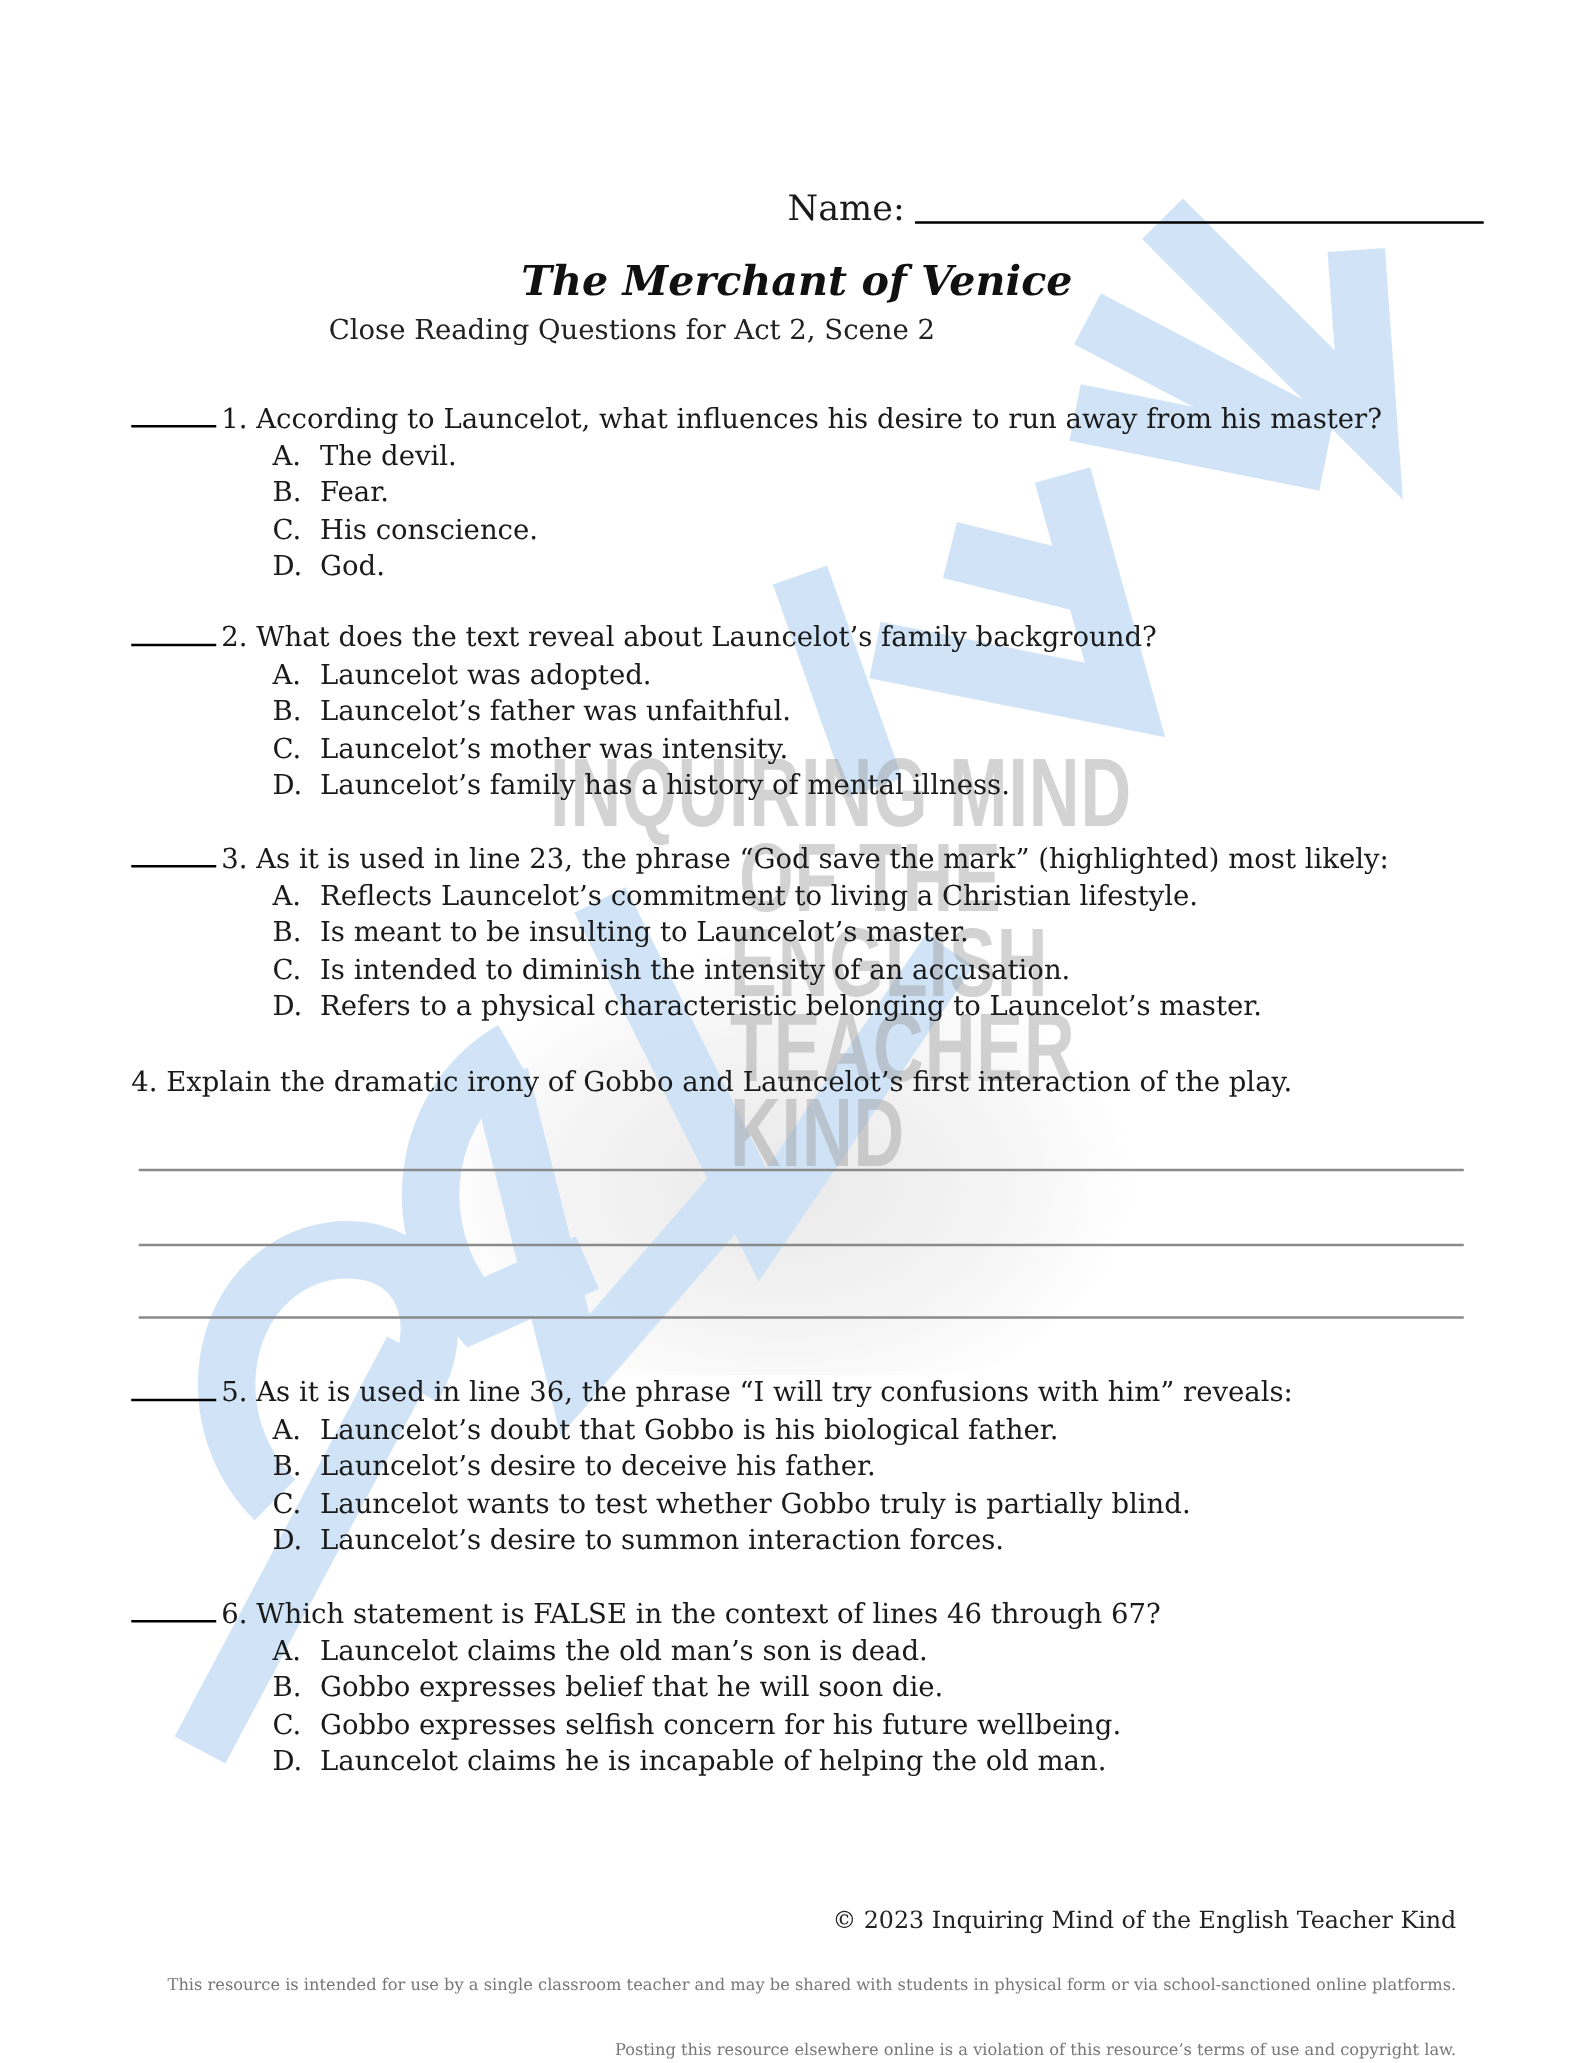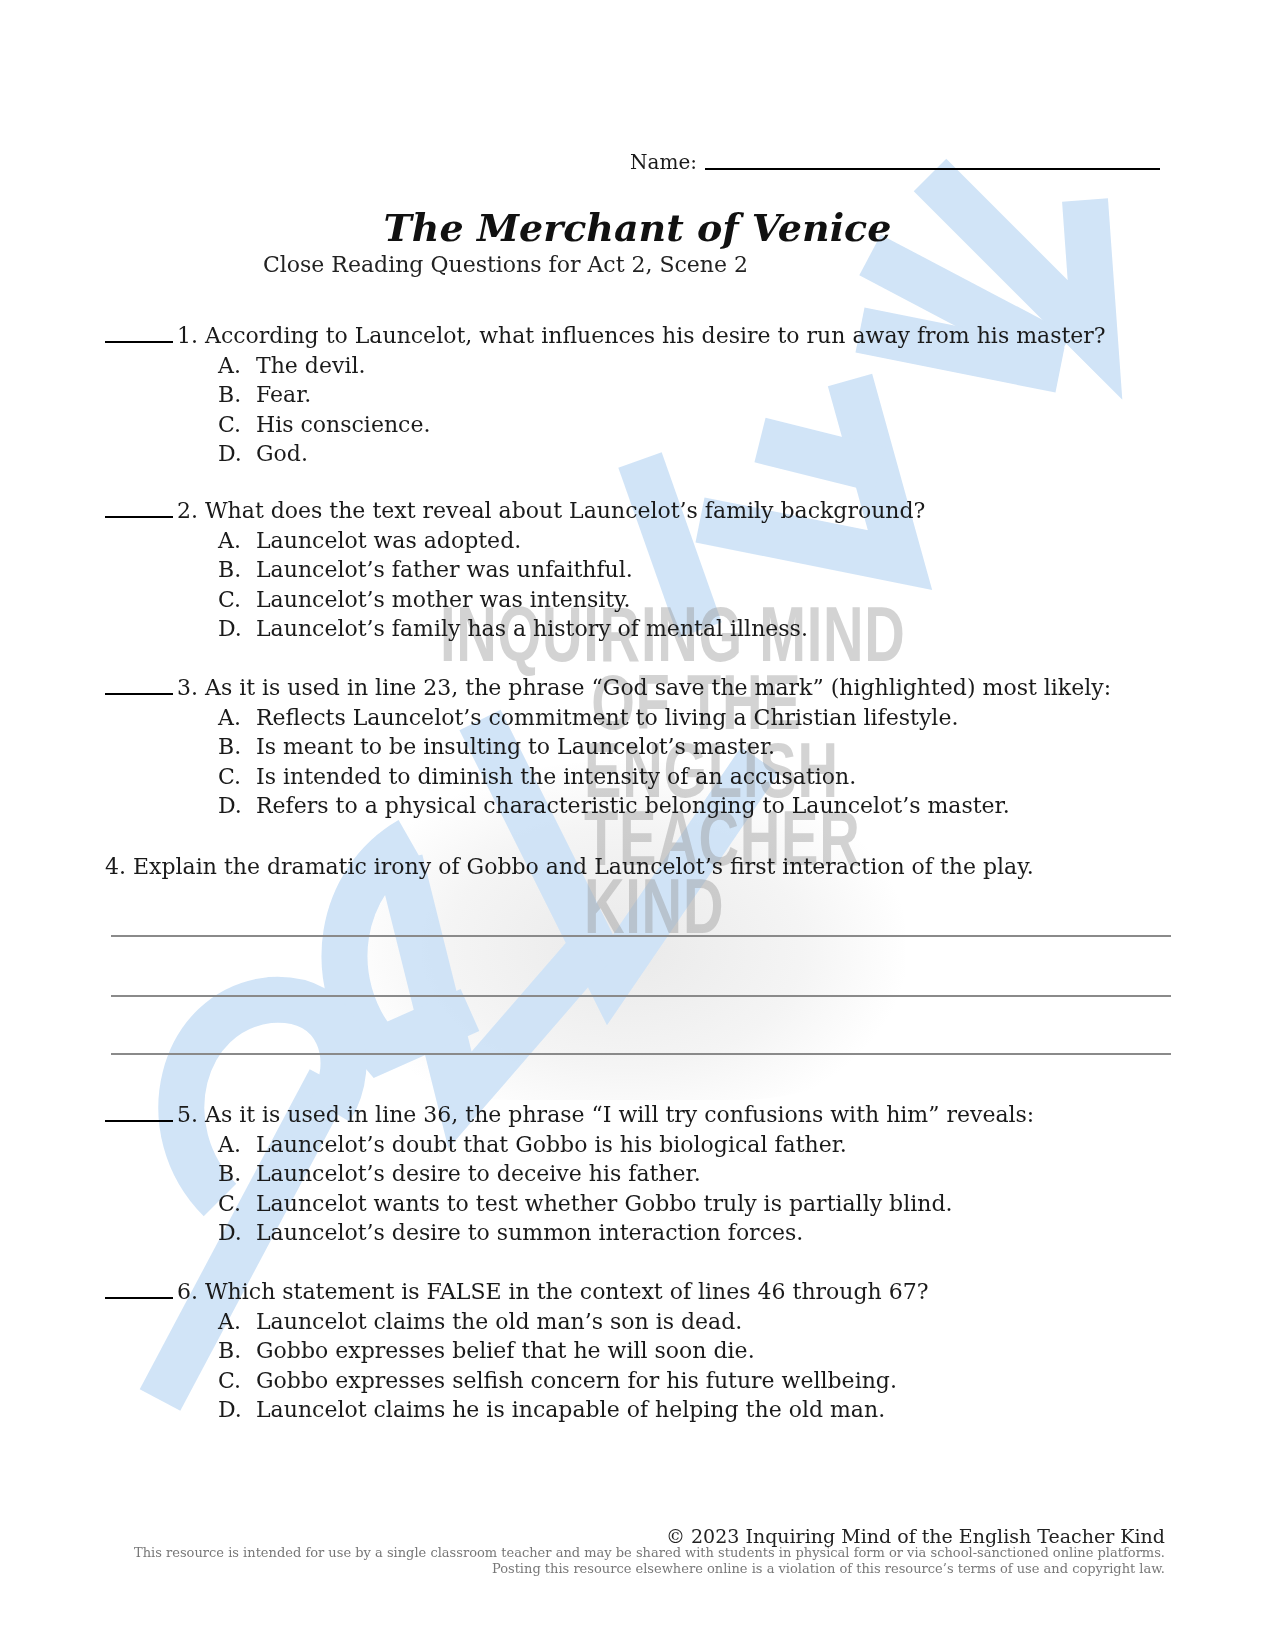--- a/index.html
+++ b/index.html
@@ -21,44 +21,44 @@
     position: absolute; left: 440px; top: 600px; width: 480px;
     font-family: "Liberation Sans", sans-serif; font-weight: 700;
     color: rgba(150,150,150,0.42); font-size: 78px; line-height: 68px;
     letter-spacing: 1px; transform: scaleX(0.72); transform-origin: left top;
   }
   .wm-brand div { white-space: nowrap; }
   .wm-preview {
     position: absolute; left: 0; top: 0; width: 1275px; height: 1650px;
   }
 
-  .name-row { left: 630px; top: 150px; font-size: 20px; display: flex; align-items: flex-end; }
+  .name-row { left: 630px; top: 150px; font-size: 28px; display: flex; align-items: flex-end; }
   .name-line { width: 455px; height: 0; border-bottom: 2.5px solid #000; margin-left: 8px; margin-bottom: 4px; }
 
   .title {
     left: 0; width: 1275px; top: 205px; text-align: center;
-    font-size: 38px; font-weight: 700; font-style: italic; color: #111;
+    font-size: 33px; font-weight: 700; font-style: italic; color: #111;
   }
   .subtitle {
     left: 0; width: 1011px; top: 252px; text-align: center;
     font-size: 22px; color: #222;
   }
 
   .question { position: absolute; left: 105px; font-size: 22px; line-height: 29.5px; }
   .q-stem { display: flex; align-items: baseline; white-space: nowrap; }
   .blank { display: inline-block; width: 68px; border-bottom: 2px solid #000; margin-right: 4px; height: 14px; }
   .options { margin-left: 113px; }
   .opt { display: flex; white-space: nowrap; }
   .opt-letter { width: 38px; }
 
   .answer-line { position: absolute; left: 111px; width: 1060px; height: 0; border-top: 2px solid #8a8a8a; }
 
   .footer { position: absolute; right: 110px; text-align: right; white-space: nowrap; }
   .footer .copy { font-size: 19px; color: #222; line-height: 18px; }
-  .footer .note { font-size: 13px; color: #777; line-height: 16px; }
+  .footer .note { font-size: 13px; color: #777; line-height: 16px; margin-top: 36px; }
 </style>
 </head>
 <body>
 
 <div class="wm-layer">
   <div class="wm-dog"></div>
 </div>
 
 <svg class="wm-preview" viewBox="0 0 1275 1650" xmlns="http://www.w3.org/2000/svg">
   <g fill="none" stroke="#cfe3f7" stroke-width="46" stroke-linecap="butt" stroke-linejoin="miter" opacity="0.95">

